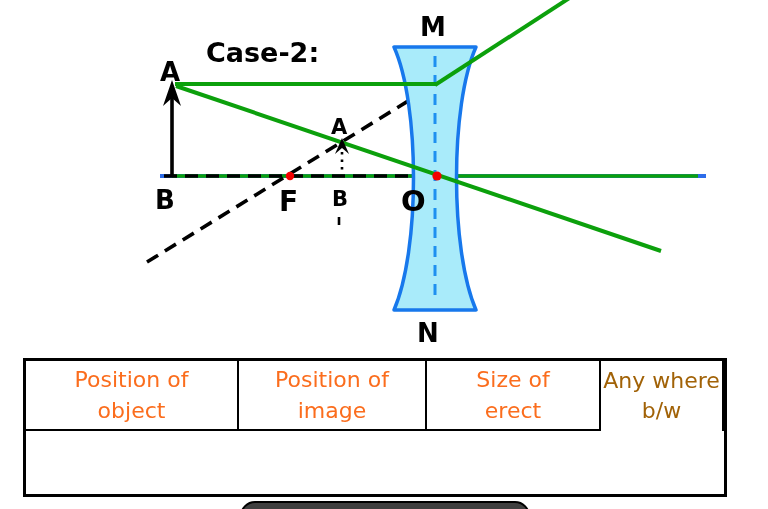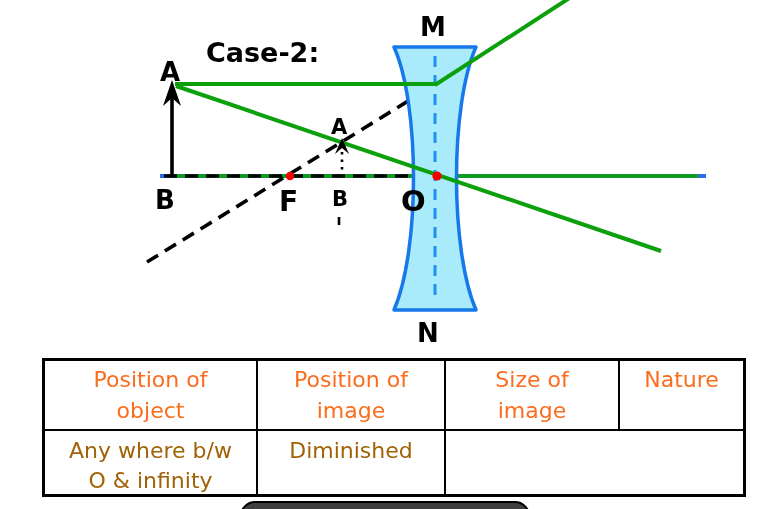--- a/index.html
+++ b/index.html
@@ -14,21 +14,21 @@
   }
   *{margin:0;padding:0;box-sizing:border-box;}
   html,body{width:768px;height:509px;overflow:hidden;background:#ffffff;
     font-family:"DejaVu Sans",sans-serif;}
   .stage{position:relative;width:768px;height:435px;background:#fff;}
   svg text{font-family:"DejaVu Sans",sans-serif;font-weight:bold;fill:#000;}
   .case-label{font-size:27px;}
   .lbl-big{font-size:26px;}
   .lbl-med{font-size:21px;}
   .summary-table{
-    position:absolute;left:42px;top:358px;width:704px;height:139px;
+    position:absolute;left:23px;top:358px;width:704px;height:139px;
     border:3px solid #000;display:grid;
     grid-template-columns:213px 188px 174px 1fr;
     grid-template-rows:70px 1fr;background:#fff;
   }
   .cell{
     text-align:center;white-space:pre-line;font-size:22px;line-height:31px;
     padding-top:3px;overflow:hidden;
   }
   .cell.h{color:var(--orange);border-bottom:2px solid #000;}
   .cell.d{color:#a16207;padding-top:5px;line-height:30px;}
@@ -79,24 +79,22 @@
     <text x="332" y="206" class="lbl-med">B</text>
   </svg>
 
   
   <div class="summary-table">
     <div class="cell h c1">Position of
 object</div>
     <div class="cell h c2">Position of
 image</div>
     <div class="cell h c3">Size of
-image</div>
-    <div class="cell h">Nature</div>
+erect</div>
 
     <div class="cell d c1">Any where b/w
 O &amp; infinity</div>
-    <div class="cell d c3">Diminished</div>
   </div>
 
   
   <div class="bottom-pill"></div>
 
 </div>
 
 </body></html>

